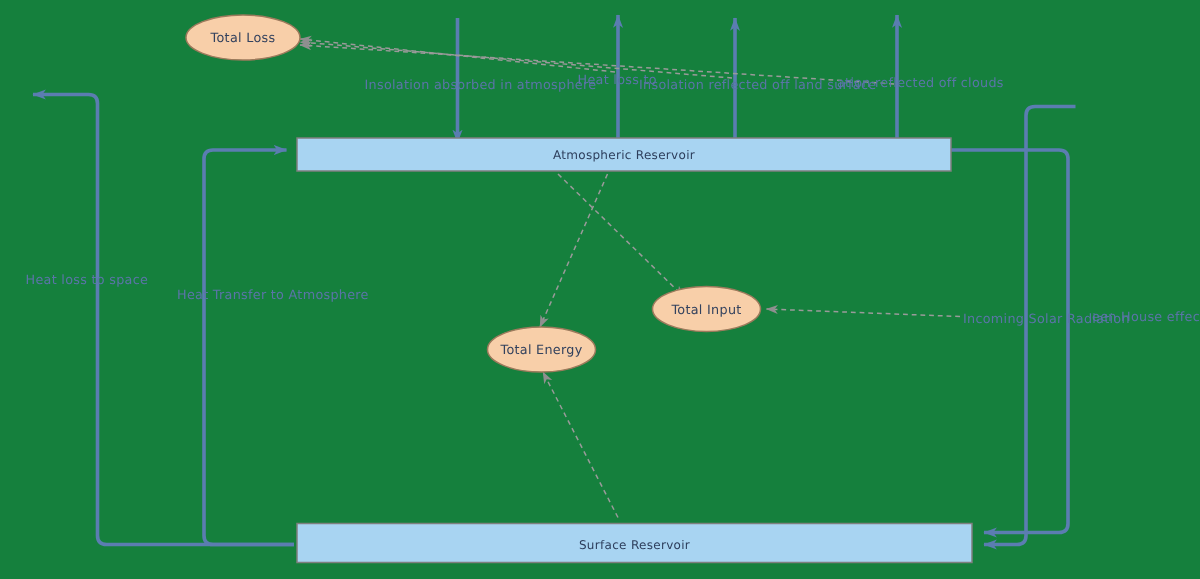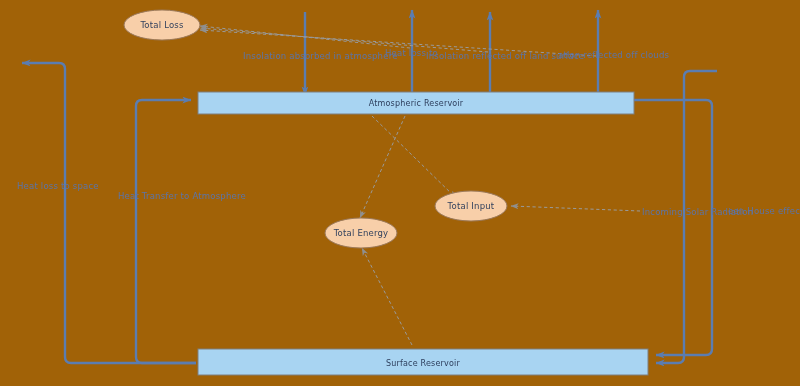--- a/index.html
+++ b/index.html
@@ -4,21 +4,21 @@
 <style>
   html, body {
     margin: 0;
     padding: 0;
     background: #ffffff;
   }
   #canvas {
     position: relative;
     width: 800px;
     height: 386px;
-    background: #a16207;
+    background: #15803d;
     overflow: hidden;
     font-family: "DejaVu Sans", sans-serif;
   }
   #canvas svg {
     position: absolute;
     left: 0;
     top: 0;
   }
   .diag-label {
     font-family: "DejaVu Sans", sans-serif;

